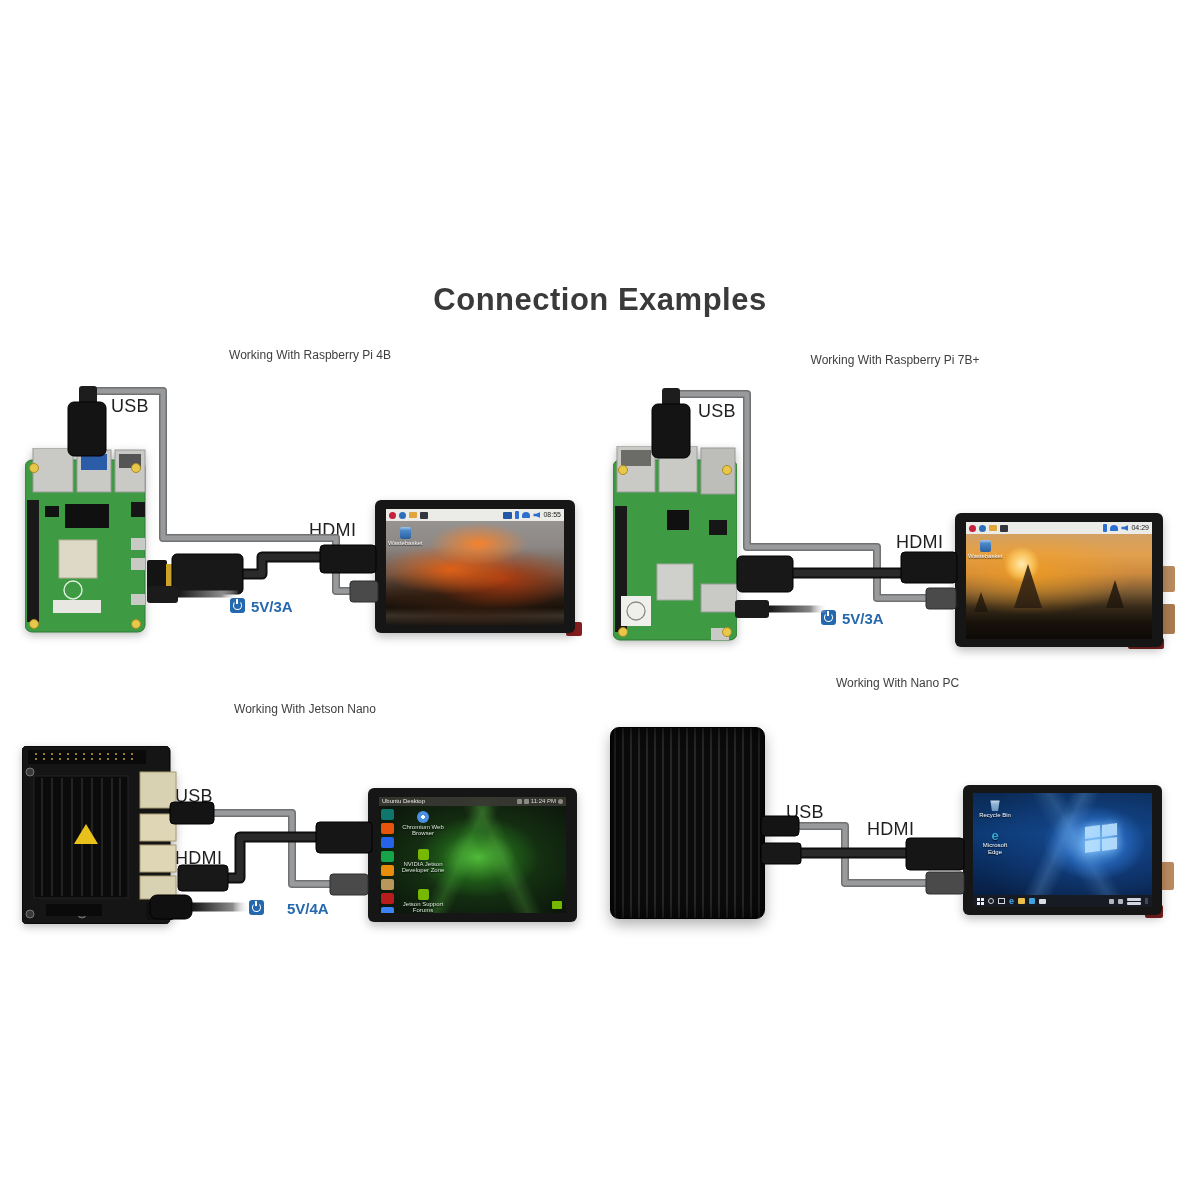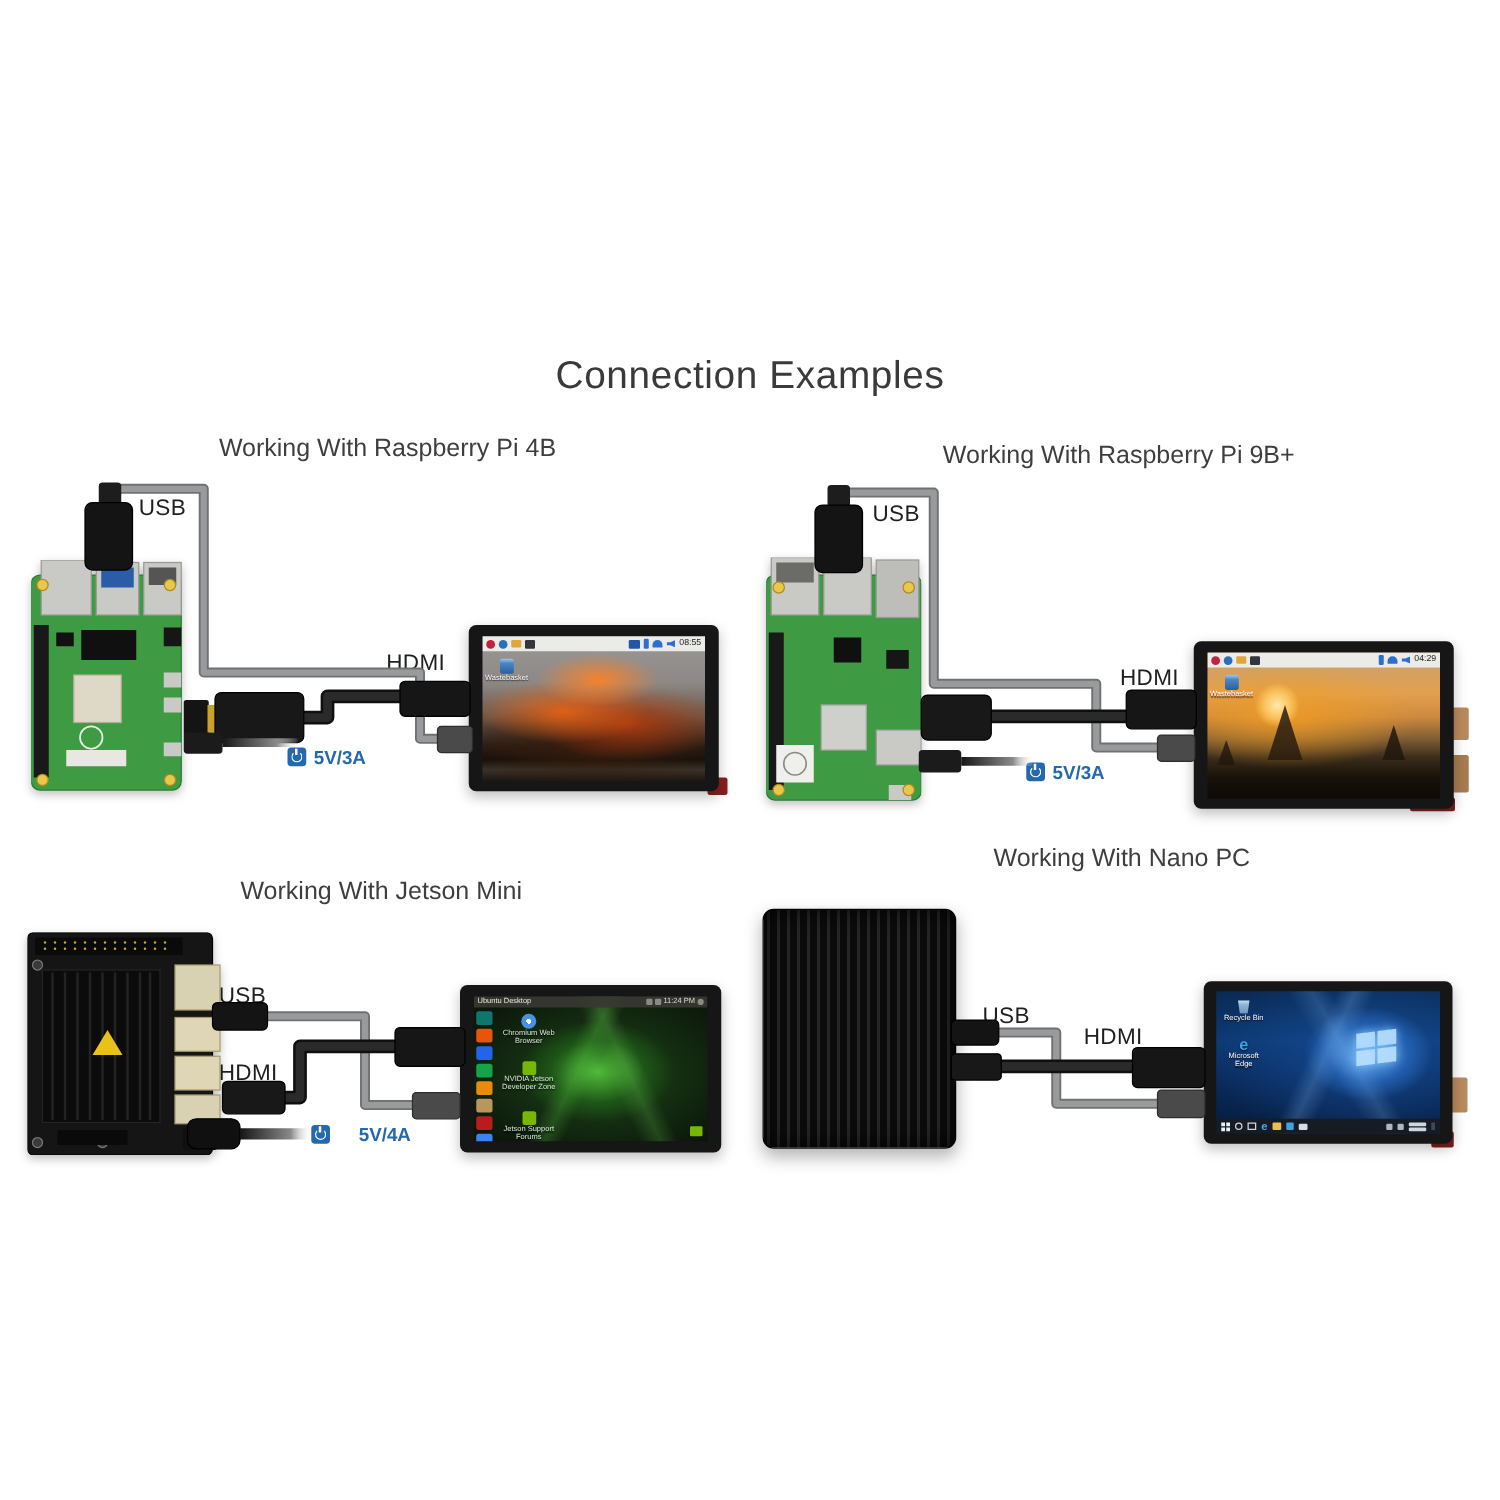--- a/index.html
+++ b/index.html
@@ -1,21 +1,21 @@
 <!DOCTYPE html>
 <html><head>
 <meta charset="utf-8">
 <title>Connection Examples</title>
 <style>
   html,body{margin:0;padding:0;background:#fff;}
   #canvas{position:relative;width:1200px;height:1200px;background:#ffffff;
           font-family:"Liberation Sans",sans-serif;overflow:hidden;}
   .main-title{position:absolute;left:0;right:0;top:282px;text-align:center;
-              font-size:31px;color:#3a3a3a;font-weight:400;letter-spacing:.5px;}
-  .sec-title{position:absolute;color:#3e3e3e;font-size:20px;text-align:center;}
+              font-size:31px;color:#3a3a3a;font-weight:700;letter-spacing:.5px;}
+  .sec-title{position:absolute;color:#3e3e3e;font-size:12px;text-align:center;}
   .lbl{position:absolute;color:#1f1f1f;font-size:18px;font-weight:500;letter-spacing:.3px;}
   .pwr-text{position:absolute;color:#2468ad;font-size:15px;font-weight:600;}
   .pwr-icon{position:absolute;width:15px;height:15px;background:#2468ad;border-radius:3px;
             display:flex;align-items:center;justify-content:center;}
   .pwr-icon i{display:block;width:7px;height:7px;border:1.5px solid #fff;
               border-top-color:transparent;border-radius:50%;position:relative;}
   .pwr-icon i::after{content:"";position:absolute;left:2px;top:-3px;width:1.5px;height:5px;background:#fff;}
   
   .display{position:absolute;background:#161616;border-radius:6px;z-index:5;
            box-shadow:0 4px 10px rgba(0,0,0,.25);}
@@ -84,22 +84,22 @@
   .cablelayer{position:absolute;left:0;top:0;z-index:6;pointer-events:none;}
   .boardlayer{position:absolute;z-index:4;filter:drop-shadow(0 3px 4px rgba(0,0,0,.25));}
 </style>
 </head>
 <body>
 
 <div id="canvas">
 
   <div class="main-title">Connection Examples</div>
   <div class="sec-title" style="left:120px;top:348px;width:380px;">Working With Raspberry Pi 4B</div>
-  <div class="sec-title" style="left:700px;top:353px;width:390px;">Working With Raspberry Pi 9B+</div>
-  <div class="sec-title" style="left:115px;top:702px;width:380px;">Working With Jetson Mini</div>
+  <div class="sec-title" style="left:700px;top:353px;width:390px;">Working With Raspberry Pi 7B+</div>
+  <div class="sec-title" style="left:115px;top:702px;width:380px;">Working With Jetson Nano</div>
   <div class="sec-title" style="left:705px;top:676px;width:385px;">Working With Nano PC</div>
 
   <div class="accent" style="left:566px;top:622px;width:16px;height:14px;background:#8a1f1f;"></div>
   <div class="accent" style="left:1160px;top:566px;width:15px;height:26px;background:#b98a5e;"></div>
   <div class="accent" style="left:1160px;top:604px;width:15px;height:30px;background:#a87b50;"></div>
   <div class="accent" style="left:1128px;top:638px;width:36px;height:11px;background:#7a1f1f;"></div>
   <div class="accent" style="left:543px;top:910px;width:30px;height:11px;background:#7a1f1f;"></div>
   <div class="accent" style="left:1159px;top:862px;width:15px;height:28px;background:#b98a5e;"></div>
   <div class="accent" style="left:1145px;top:905px;width:18px;height:13px;background:#7a1f1f;"></div>
 

